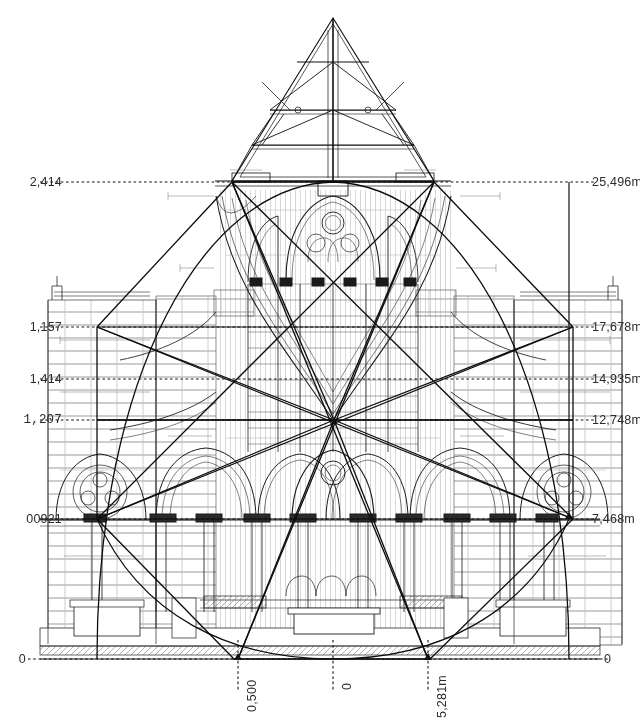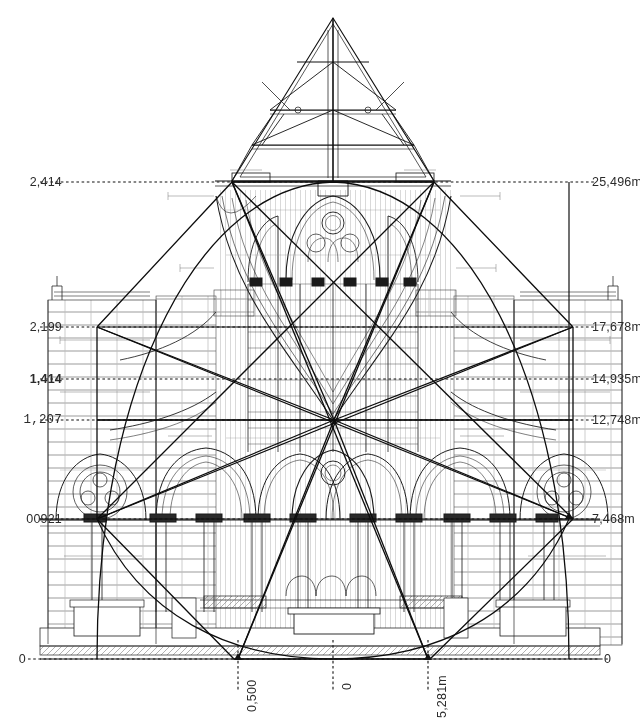--- a/index.html
+++ b/index.html
@@ -339,22 +339,22 @@
         <path d="M238 653 l4 7 l-8 0 Z"></path>
         <path d="M428 653 l4 7 l-8 0 Z"></path>
       </g>
       <path d="M569 182 V519" stroke="#111" stroke-width="1.2" fill="none"></path>
       <path d="M40 659 H600" stroke="#111" stroke-width="1.1" fill="none"></path>
 
     </g>
   </svg>
 
   <div class="lbl lbl-l" style="left:4px;top:175px;width:58px;">2,414</div>
-  <div class="lbl lbl-l" style="left:4px;top:320px;width:58px;">2,199</div>
-  <div class="lbl lbl-l" style="left:4px;top:372px;width:58px;font-weight:bold;">1,414</div>
+  <div class="lbl lbl-l" style="left:4px;top:320px;width:58px;">1,157</div>
+  <div class="lbl lbl-l" style="left:4px;top:372px;width:58px;">1,414</div>
   <div class="lbl lbl-l" style="left:4px;top:413px;width:58px;font-family:Liberation Mono, monospace;">1,207</div>
   <div class="lbl lbl-l" style="left:4px;top:512px;width:58px;">00921</div>
   <div class="lbl lbl-l" style="left:4px;top:652px;width:22px;">0</div>
 
   <div class="lbl lbl-r" style="left:592px;top:175px;">25,496m</div>
   <div class="lbl lbl-r" style="left:592px;top:320px;">17,678m</div>
   <div class="lbl lbl-r" style="left:592px;top:372px;">14,935m</div>
   <div class="lbl lbl-r" style="left:592px;top:413px;">12,748m</div>
   <div class="lbl lbl-r" style="left:592px;top:512px;">7,468m</div>
   <div class="lbl lbl-r" style="left:604px;top:652px;">0</div>

